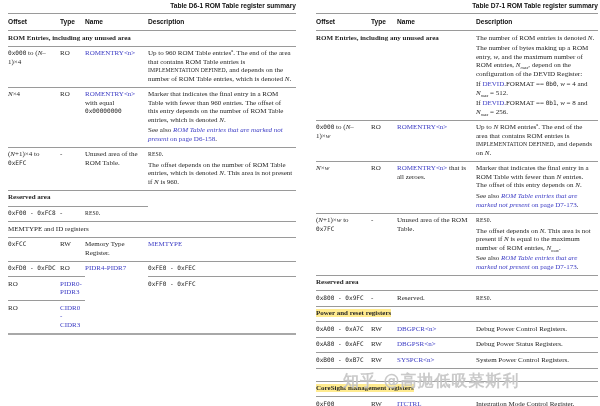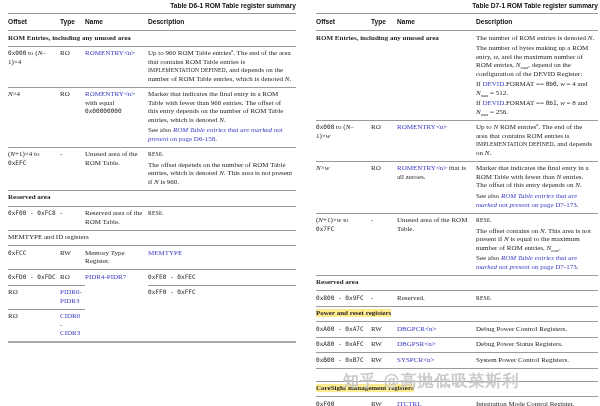--- a/index.html
+++ b/index.html
@@ -67,21 +67,20 @@
         <div class="cell">-</div>
         <div class="cell"><span>Unused area of the ROM Table.</span></div>
         <div class="cell">
           <div class="p"><span class="sc">RES0</span><span>.</span></div>
           <div class="p"><span>The offset depends on the number of ROM Table entries, which is denoted </span><span class="i">N</span><span>. This area is not present if </span><span class="i">N</span><span> is 960.</span></div>
         </div>
         <div class="cell sec-left"><span><span class="b">Reserved area</span></span></div>
         <div class="cell"></div>
         <div class="cell"><span class="m">0xF00 - 0xFC8</span></div>
         <div class="cell">-</div>
-        <div class="cell"><span>Reserved area of the ROM Table.</span></div>
         <div class="cell">
           <div class="p"><span class="sc">RES0</span><span>.</span></div>
         </div>
         <div class="cell sec-left"><span><span>MEMTYPE and ID registers</span></span></div>
         <div class="cell"></div>
         <div class="cell"><span class="m">0xFCC</span></div>
         <div class="cell">RW</div>
         <div class="cell">
           <div class="p"><span>Memory Type Register.</span></div>
         </div>
@@ -124,21 +123,21 @@
         <div class="cell"><span class="l">ROMENTRY&lt;n&gt;</span><span> that is all zeroes.</span></div>
         <div class="cell">
           <div class="p"><span>Marker that indicates the final entry in a ROM Table with fewer than </span><span class="i">N</span><span> entries. The offset of this entry depends on </span><span class="i">N</span><span>.</span></div>
           <div class="p"><span>See also </span><span class="il">ROM Table entries that are marked not present</span><span class="l"> on page D7-173</span><span>.</span></div>
         </div>
         <div class="cell"><span>(</span><span class="i">N</span><span>+1)×</span><span class="i">w</span><span> to </span><span class="m">0x7FC</span></div>
         <div class="cell">-</div>
         <div class="cell"><span>Unused area of the ROM Table.</span></div>
         <div class="cell">
           <div class="p"><span class="sc">RES0</span><span>.</span></div>
-          <div class="p"><span>The offset contains on </span><span class="i">N</span><span>. This area is not present if </span><span class="i">N</span><span> is equal to the maximum number of ROM entries, </span><span class="i">N</span><span class="sub">max</span><span>.</span></div>
+          <div class="p"><span>The offset depends on </span><span class="i">N</span><span>. This area is not present if </span><span class="i">N</span><span> is equal to the maximum number of ROM entries, </span><span class="i">N</span><span class="sub">max</span><span>.</span></div>
           <div class="p"><span>See also </span><span class="il">ROM Table entries that are marked not present</span><span class="l"> on page D7-173</span><span>.</span></div>
         </div>
         <div class="cell sec-left"><span><span class="b">Reserved area</span></span></div>
         <div class="cell"></div>
         <div class="cell"><span class="m">0x800 - 0x9FC</span></div>
         <div class="cell">-</div>
         <div class="cell"><span>Reserved.</span></div>
         <div class="cell">
           <div class="p"><span class="sc">RES0</span><span>.</span></div>
         </div>

